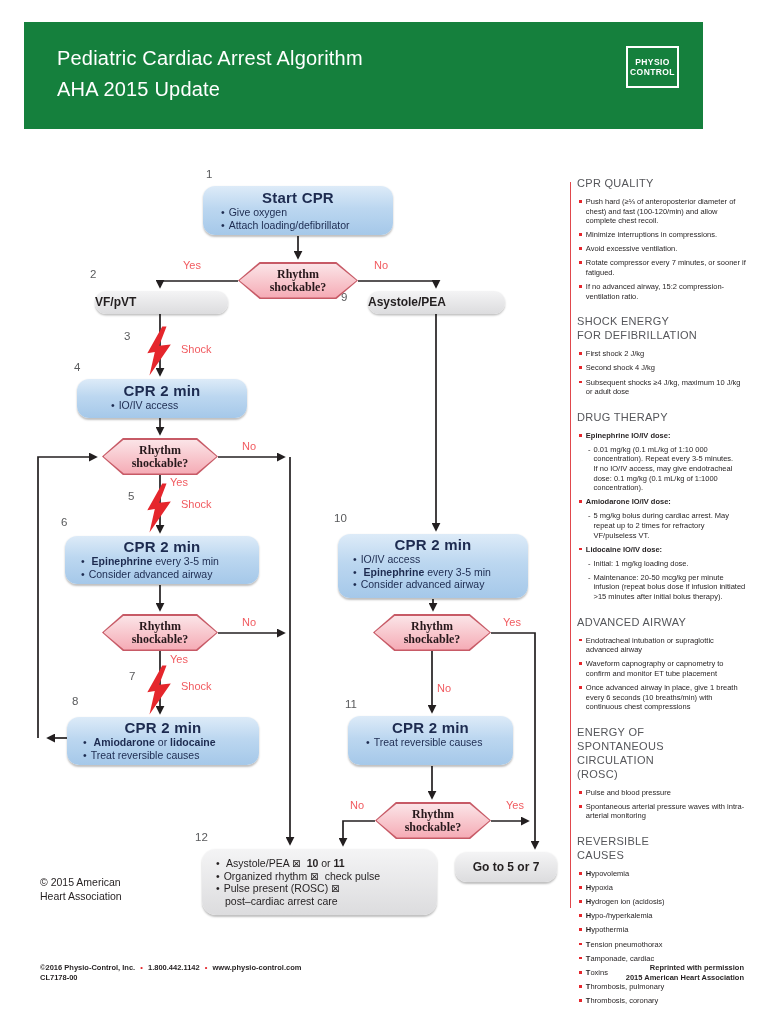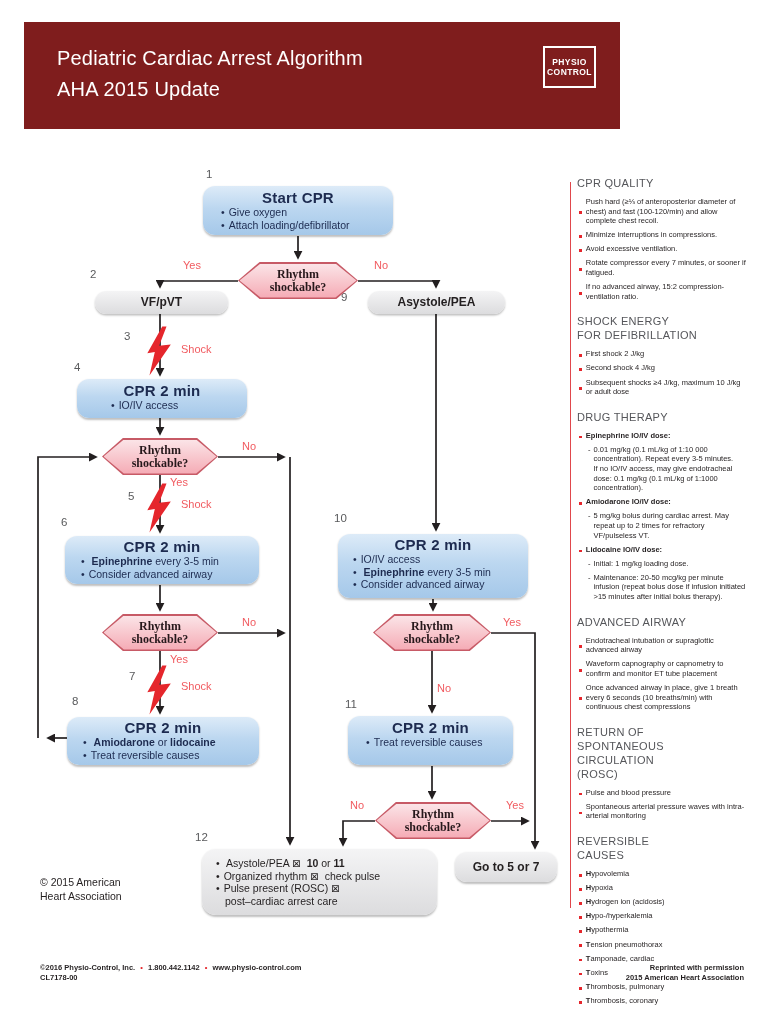--- a/index.html
+++ b/index.html
@@ -1,35 +1,35 @@
 <!DOCTYPE html>
 <html><head>
 <meta charset="utf-8">
 <style>
   html,body{margin:0;padding:0;background:#fff;}
   .page{position:relative;width:768px;height:1024px;margin:0 auto;background:#fff;overflow:hidden;
         font-family:"Liberation Sans","DejaVu Sans",sans-serif;color:#231F20;}
 
   
-  .banner{position:absolute;left:24px;top:22px;width:596px;height:107px;background:#7f1d1d;}
+  .banner{position:absolute;left:24px;top:22px;width:679px;height:107px;background:#15803d;}
   .banner-title{position:absolute;left:33px;top:21px;color:#fff;font-size:20px;line-height:31px;font-weight:400;letter-spacing:.2px;}
   .logo{position:absolute;right:24px;top:24px;width:53px;height:42px;border:2px solid #fff;box-sizing:border-box;
         display:flex;flex-direction:column;justify-content:center;align-items:center;color:#fff;
         font-size:8.5px;font-weight:bold;letter-spacing:.4px;line-height:10px;}
 
   
   .node{position:absolute;box-sizing:border-box;border-radius:12px;box-shadow:0 1.5px 2px rgba(0,0,0,.25);}
   .blue{background:linear-gradient(180deg,#DDEBF8 0%,#BCD7F0 45%,#A5C8E9 100%);color:#1D2B50;}
   .gray{background:linear-gradient(180deg,#F4F4F5 0%,#DCDCDE 100%);color:#231F20;}
   .nt{font-size:15px;font-weight:bold;text-align:center;margin-top:3px;letter-spacing:.2px;}
   .nt.sm{margin-top:2px;}
   .bl{font-size:10.5px;line-height:12.5px;}
   .bl::before{content:"\2022";margin-right:4px;}
   .blc{font-size:10.5px;line-height:13.5px;padding-left:9px;}
-  .pill{line-height:23px;text-align:center;font-weight:bold;font-size:12px;border-radius:11px;}
+  .pill{line-height:23px;text-align:left;font-weight:bold;font-size:12px;border-radius:11px;}
   .goto{line-height:30px;text-align:center;font-weight:bold;font-size:12px;border-radius:12px;}
   .g12{padding:8px 7px 0 14px;font-size:10.5px;line-height:13.8px;}
   .num{position:absolute;font-size:11.5px;color:#595A5C;}
   .elabel{position:absolute;font-size:11px;color:#F15B60;}
   .copyright{position:absolute;left:40px;top:876px;font-size:10.5px;line-height:13.5px;color:#231F20;}
   b{font-weight:bold;}
 
   
   .hex{position:absolute;clip-path:polygon(18% 0,82% 0,100% 50%,82% 100%,18% 100%,0 50%);background:#C75A66;}
   .hex-in{position:absolute;inset:1.5px;clip-path:polygon(18% 0,82% 0,100% 50%,82% 100%,18% 100%,0 50%);
@@ -38,21 +38,21 @@
            font-size:12px;font-weight:bold;line-height:13px;color:#26181B;font-family:Liberation Serif, serif;}
 
   .connectors{position:absolute;left:0;top:0;}
   .bolt{position:absolute;}
 
   
   .divider{position:absolute;left:570px;top:182px;width:1.4px;height:726px;background:#E0474C;}
   .sidebar{position:absolute;left:577px;top:176px;width:170px;}
   .sb-title{font-size:11px;line-height:14px;color:#55565A;letter-spacing:.3px;white-space:pre-line;margin:13px 0 7px 0;}
   .sb-section:first-child .sb-title{margin-top:0;}
-  .sb-item{display:flex;margin:0 0 4.5px 2px;font-size:7.5px;line-height:9.6px;color:#231F20;align-items:center;}
+  .sb-item{display:flex;margin:0 0 4.5px 2px;font-size:7.5px;line-height:9.6px;color:#231F20;}
   .sb-dot{flex:none;width:2.8px;height:2.8px;background:#E5262C;margin:3px 4px 0 0;}
   .sb-sub{display:flex;margin:1px 0 4.5px 11px;font-size:7.5px;line-height:9.6px;color:#231F20;}
   .sb-dash{flex:none;margin-right:3px;}
   .sb-subtext{white-space:pre-line;}
 
   
   .f-left{position:absolute;left:40px;top:963px;font-size:7.5px;line-height:10px;font-weight:bold;color:#231F20;}
   .f-right{position:absolute;right:24px;top:963px;font-size:7.5px;line-height:10px;font-weight:bold;color:#231F20;text-align:right;}
   .fsep{color:#E5262C;margin:0 3px;}
 </style>
@@ -330,21 +330,21 @@
           <div class="sb-item">
             <span class="sb-dot"></span>
             <span class="sb-text">Waveform capnography or capnometry to confirm and monitor ET tube placement</span>
           </div>
           <div class="sb-item">
             <span class="sb-dot"></span>
             <span class="sb-text">Once advanced airway in place, give 1 breath every 6 seconds (10 breaths/min) with continuous chest compressions</span>
           </div>
         </div>
         <div class="sb-section">
-          <div class="sb-title">RETURN OF
+          <div class="sb-title">ENERGY OF
 SPONTANEOUS
 CIRCULATION
 (ROSC)</div>
           <div class="sb-item">
             <span class="sb-dot"></span>
             <span class="sb-text">Pulse and blood pressure</span>
           </div>
           <div class="sb-item">
             <span class="sb-dot"></span>
             <span class="sb-text">Spontaneous arterial pressure waves with intra-arterial monitoring</span>

